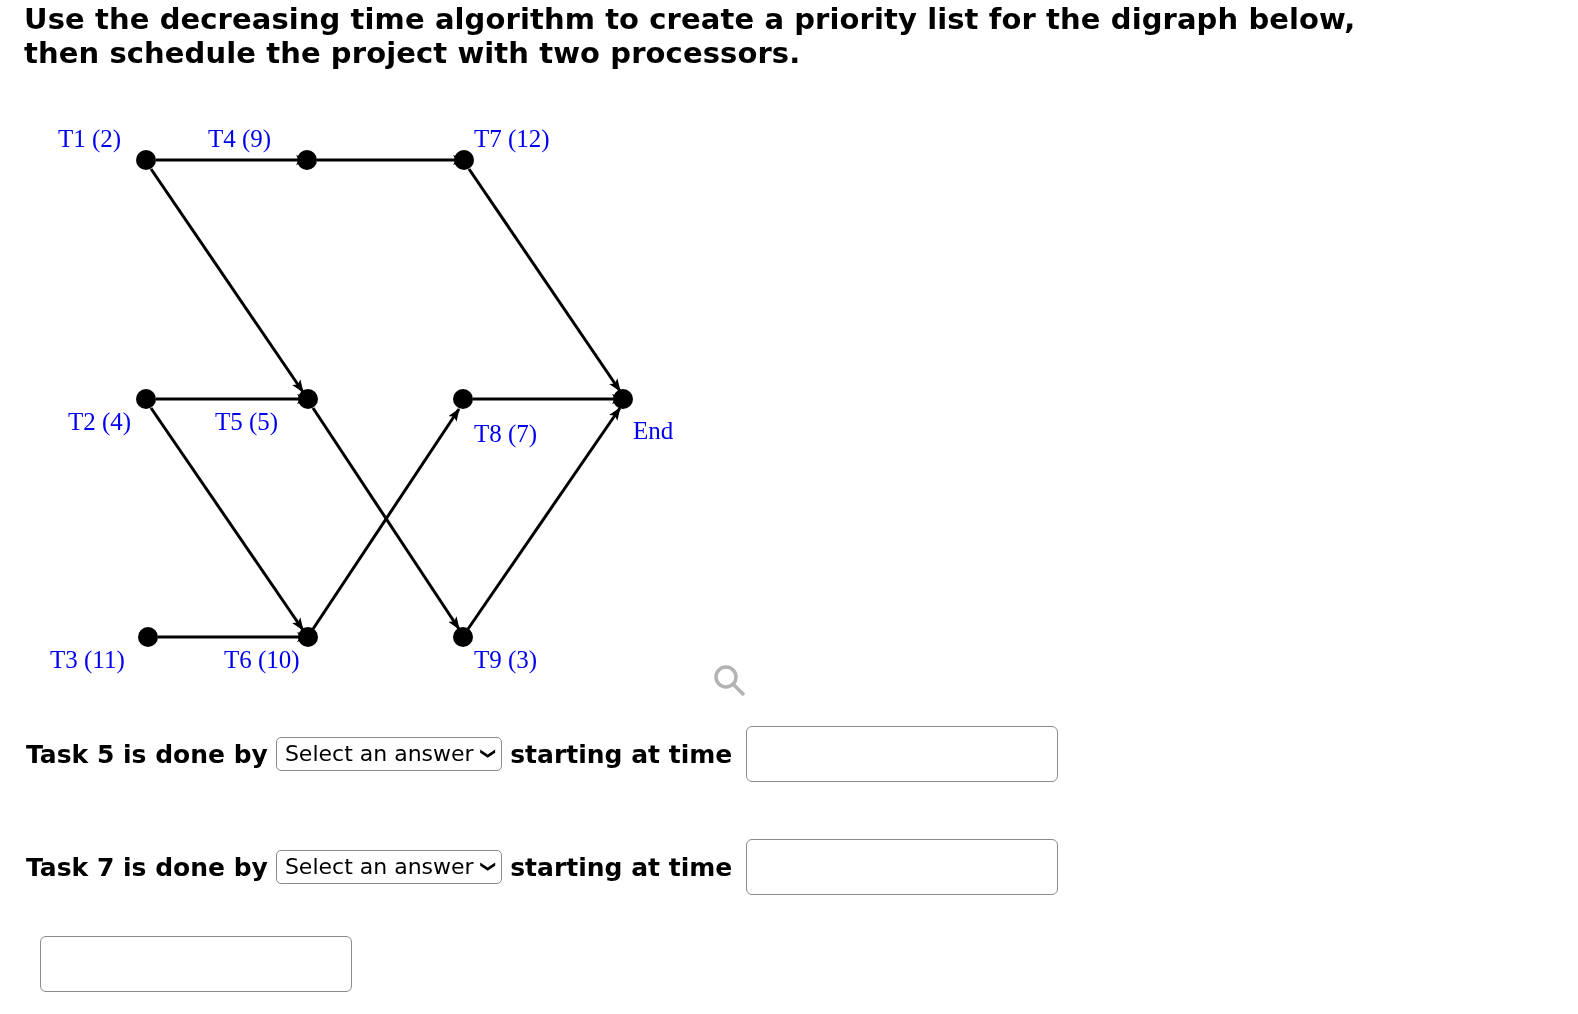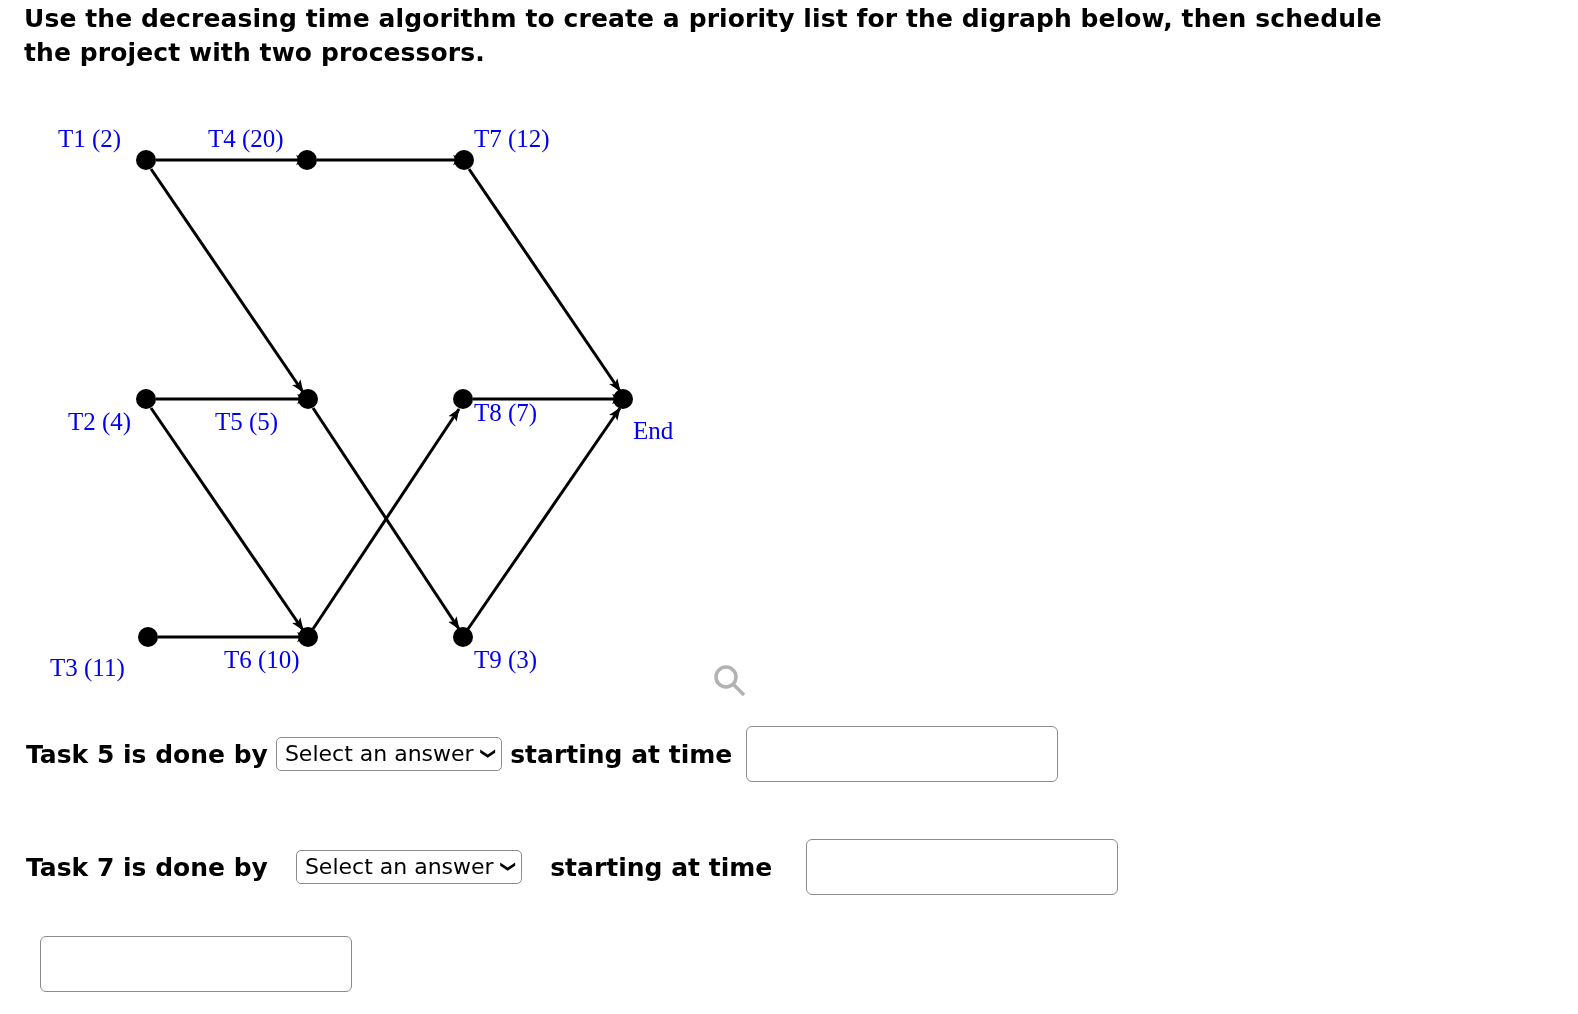--- a/index.html
+++ b/index.html
@@ -16,21 +16,21 @@
     color: #000000;
     overflow: hidden;
   }
 
   
   #prompt {
     position: absolute;
     left: 24px;
     top: 2px;
     width: 1400px;
-    font-size: 25px;
+    font-size: 29px;
     line-height: 34px;
     font-weight: 700;
     letter-spacing: 0.1px;
     color: #000;
     white-space: pre-wrap;
   }
 
   
   #digraph {
     position: absolute;
@@ -64,21 +64,21 @@
     position: absolute;
     left: 26px;
     display: flex;
     align-items: center;
     font-size: 25px;
     font-weight: 700;
     color: #000;
     white-space: nowrap;
   }
   #row-task5 { top: 726px; }
-  #row-task7 { top: 839px; gap: 20px; }
+  #row-task7 { top: 839px; }
   #row-finish { top: 936px; }
 
   .row-text { display: inline-block; }
 
   .answer-select {
     display: inline-flex;
     align-items: center;
     justify-content: center;
     height: 34px;
     padding: 0 7px 0 8px;
@@ -161,27 +161,27 @@
       <circle cx="308" cy="299" r="10"></circle>
       <circle cx="463" cy="299" r="10"></circle>
       <circle cx="623" cy="299" r="10"></circle>
       <circle cx="148" cy="537" r="10"></circle>
       <circle cx="308" cy="537" r="10"></circle>
       <circle cx="463" cy="537" r="10"></circle>
     </g>
   </svg>
 
   <span class="node-label" style="left:58px;  top:25px;">T1 (2)</span>
-  <span class="node-label" style="left:208px; top:25px;">T4 (20)</span>
+  <span class="node-label" style="left:208px; top:25px;">T4 (9)</span>
   <span class="node-label" style="left:474px; top:25px;">T7 (12)</span>
   <span class="node-label" style="left:68px;  top:308px;">T2 (4)</span>
   <span class="node-label" style="left:215px; top:308px;">T5 (5)</span>
-  <span class="node-label" style="left:474px; top:299px;">T8 (7)</span>
+  <span class="node-label" style="left:474px; top:320px;">T8 (7)</span>
   <span class="node-label" style="left:633px; top:308px;margin-top:9px;">End</span>
-  <span class="node-label" style="left:50px;  top:546px;margin-top:8px;">T3 (11)</span>
+  <span class="node-label" style="left:50px;  top:546px;">T3 (11)</span>
   <span class="node-label" style="left:224px; top:546px;">T6 (10)</span>
   <span class="node-label" style="left:474px; top:546px;">T9 (3)</span>
 </div>
 
 <div id="magnifier">
   <svg width="44" height="44" viewBox="0 0 44 44">
     <circle cx="18" cy="17" r="10" fill="none" stroke="#b3b3b3" stroke-width="3.5"></circle>
     <line x1="25" y1="24" x2="36" y2="35" stroke="#b3b3b3" stroke-width="3.5" stroke-linecap="butt"></line>
   </svg>
 </div>

